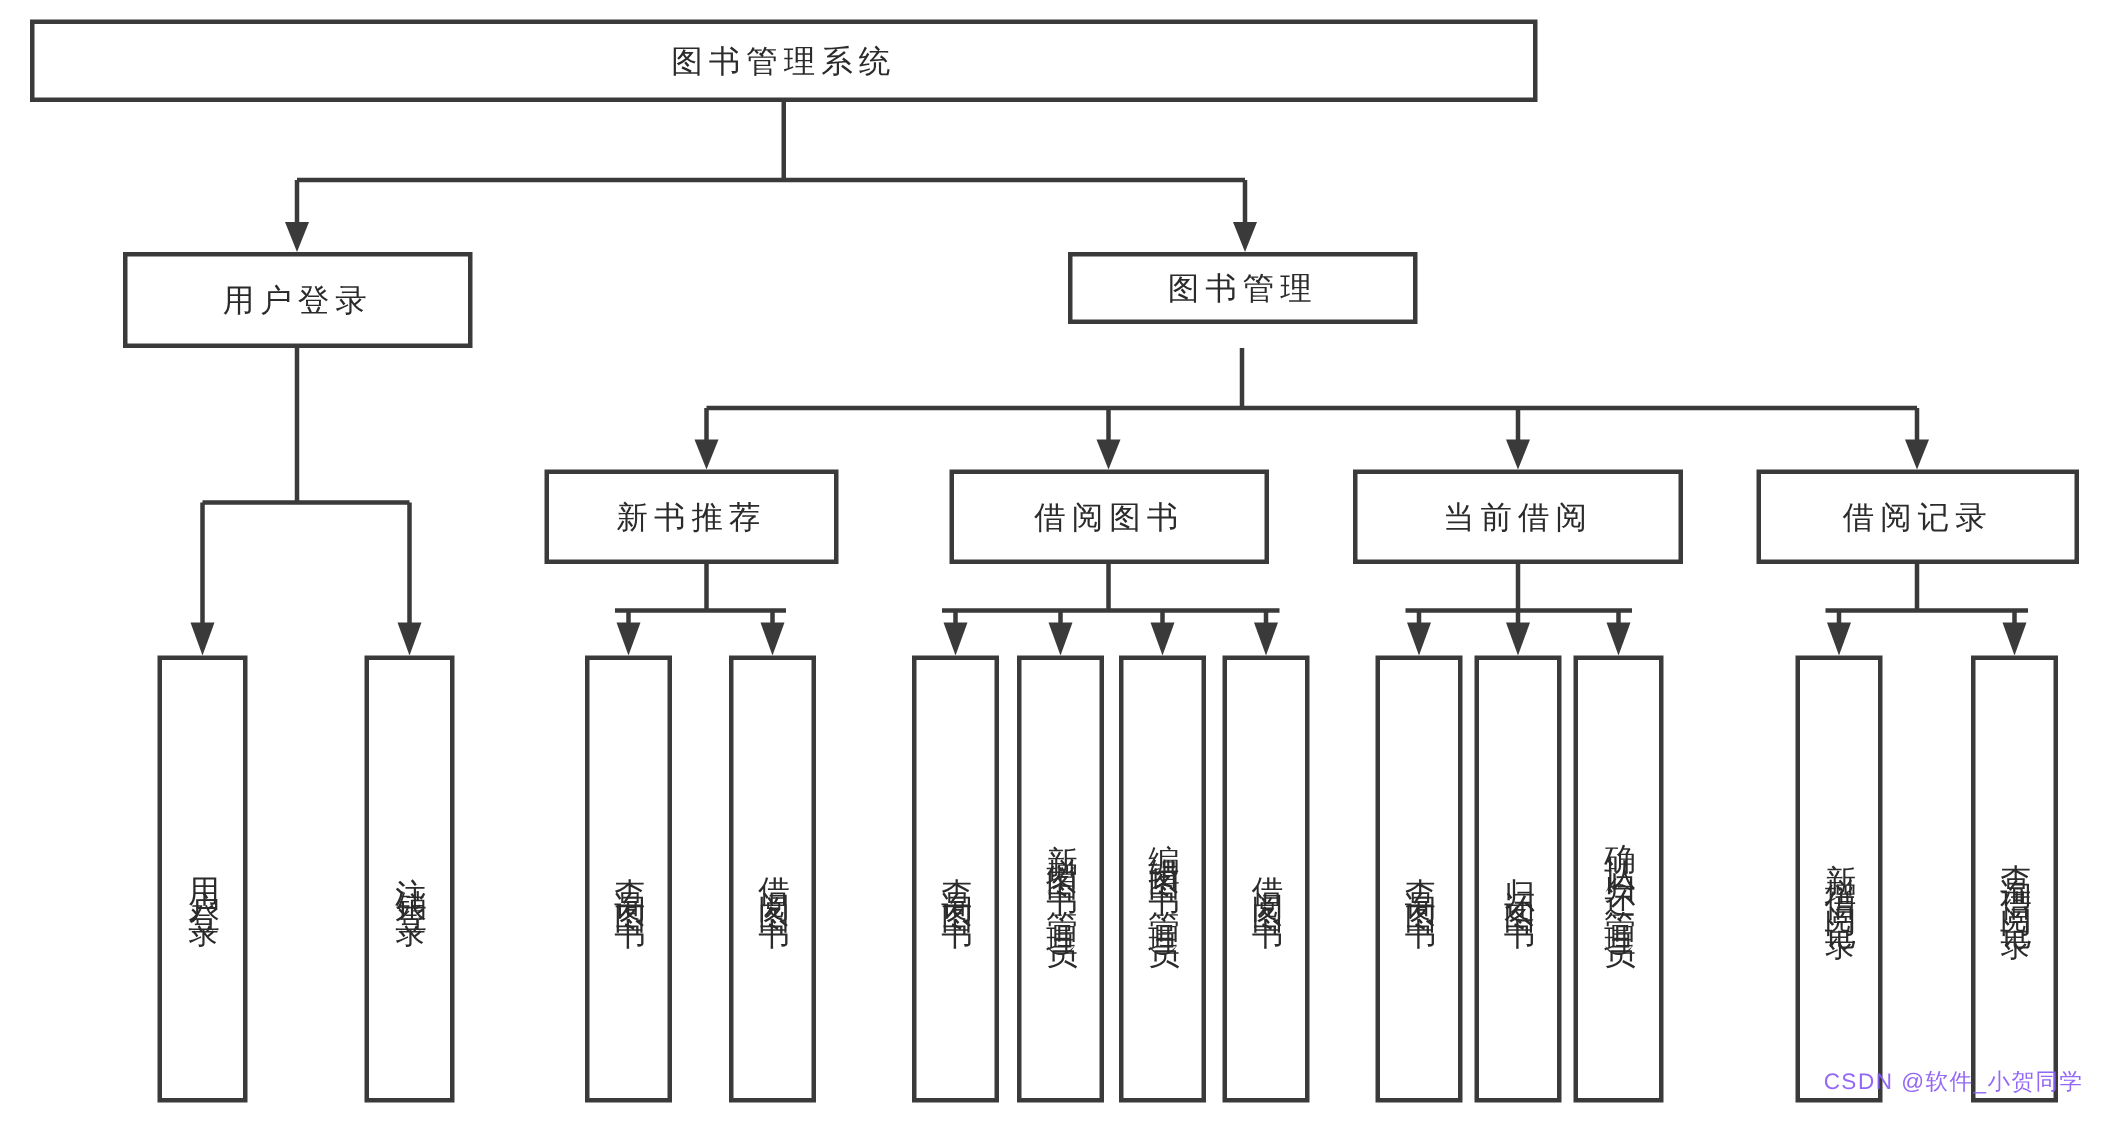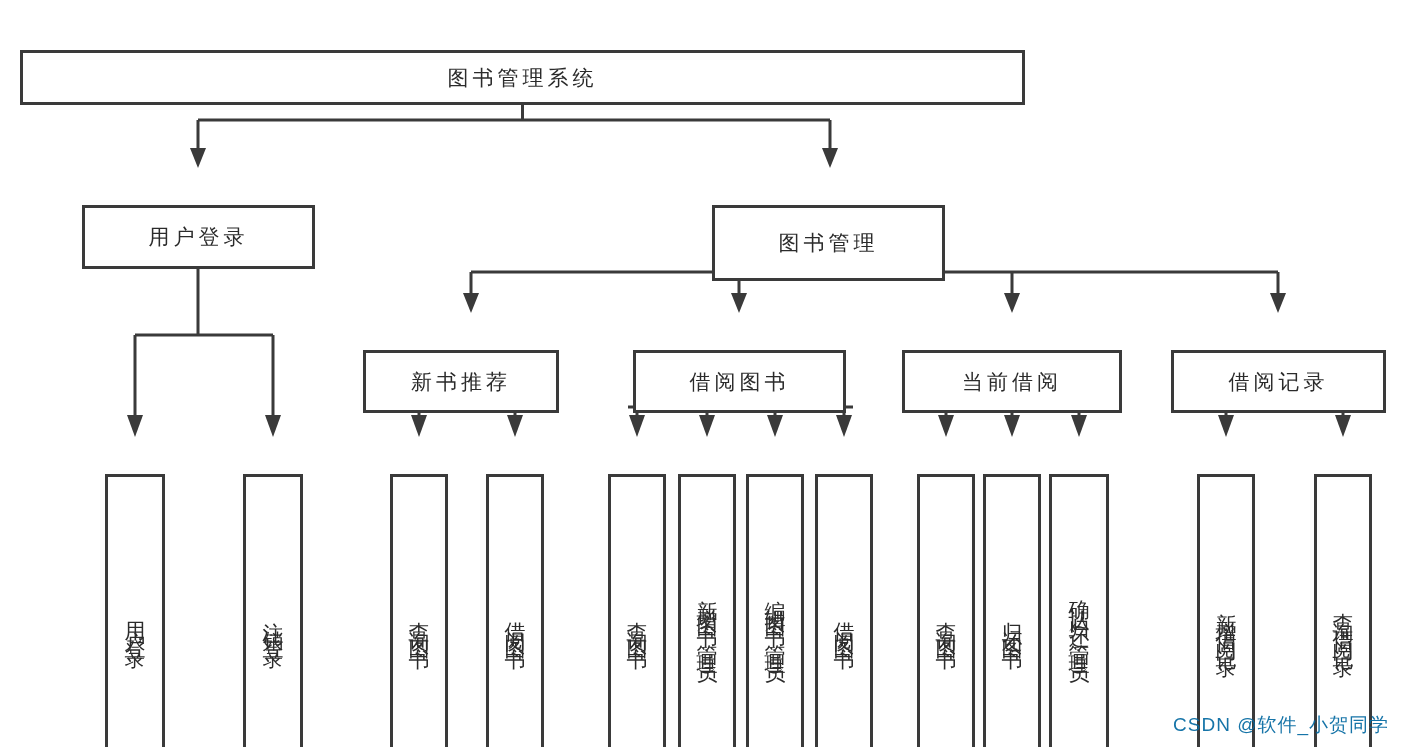--- a/index.html
+++ b/index.html
@@ -9,30 +9,29 @@
     position:relative; width:1405px; height:747px;
     background:#ffffff; overflow:hidden;
   }
   .connectors { position:absolute; left:0; top:0; z-index:0; }
   .node {
     position:absolute; background:#ffffff;
     border:3px solid #3a3a3a; z-index:1;
     display:flex; align-items:center; justify-content:center;
     color:#2b2b2b; font-size:21px; letter-spacing:4px;
     white-space:nowrap;
-    margin-top:37px;
   }
   .node span { display:inline-block; }
   .vnode span {
     writing-mode:vertical-rl; text-orientation:mixed;
     letter-spacing:9px; line-height:1.15; font-size:21px;
   }
   .watermark {
     position:absolute; top:712px; right:16px; z-index:3;
-    color:#0369a1; opacity:.92; font-size:19px; letter-spacing:1px;
+    color:#8b5cf6; opacity:.92; font-size:15px; letter-spacing:1px;
     white-space:nowrap;
   }
 </style>
 </head>
 <body>
 
 <div class="canvas">
 
   <svg class="connectors" width="1405" height="747" viewBox="0 0 1405 747">
     <g stroke="#3a3a3a" stroke-width="3" fill="none">
@@ -74,21 +73,21 @@
     </g>
   </svg>
 
   <div class="node" style="left:20px;top:13px;width:1005px;height:55px">
     <span>图书管理系统</span>
   </div>
 
   <div class="node" style="left:82px;top:168px;width:233px;height:64px">
     <span>用户登录</span>
   </div>
-  <div class="node" style="left:712px;top:168px;width:233px;height:76px">
+  <div class="node" style="left:712px;top:168px;width:233px;height:48px">
     <span>图书管理</span>
   </div>
 
   <div class="node" style="left:363px;top:313px;width:196px;height:63px">
     <span>新书推荐</span>
   </div>
   <div class="node" style="left:633px;top:313px;width:213px;height:63px">
     <span>借阅图书</span>
   </div>
   <div class="node" style="left:902px;top:313px;width:220px;height:63px">

